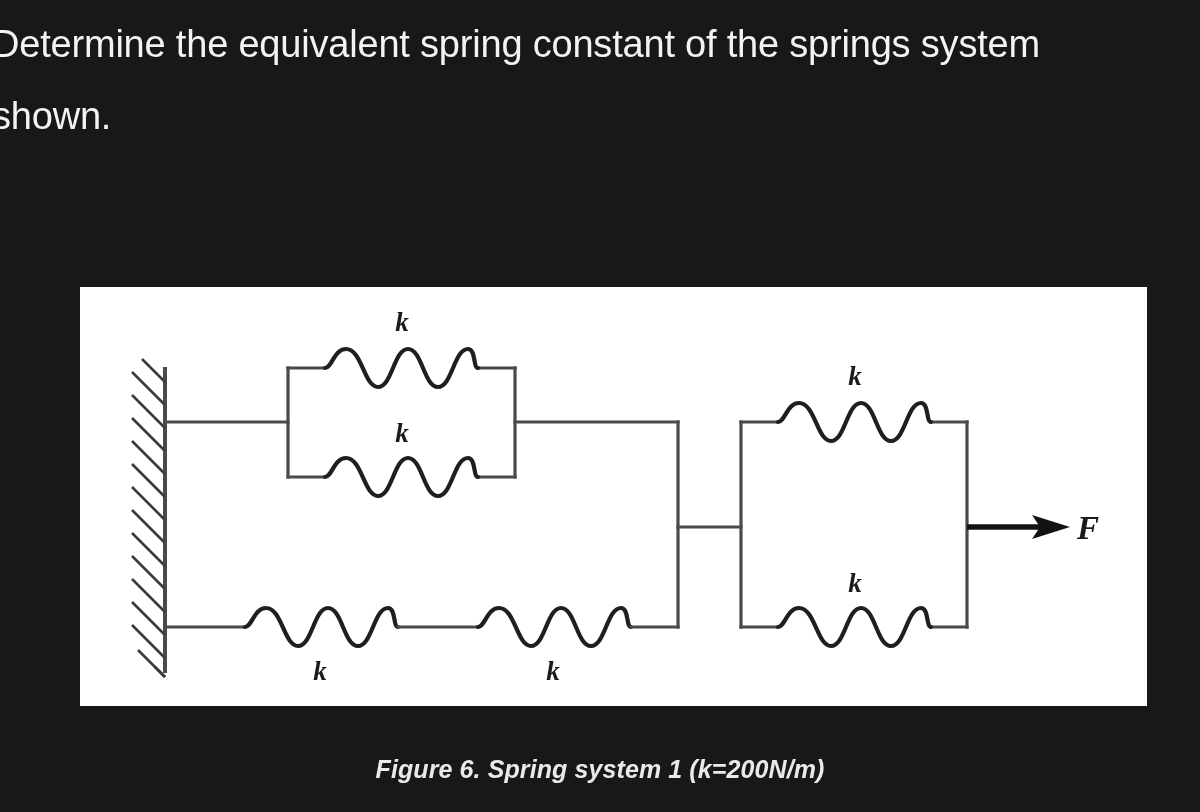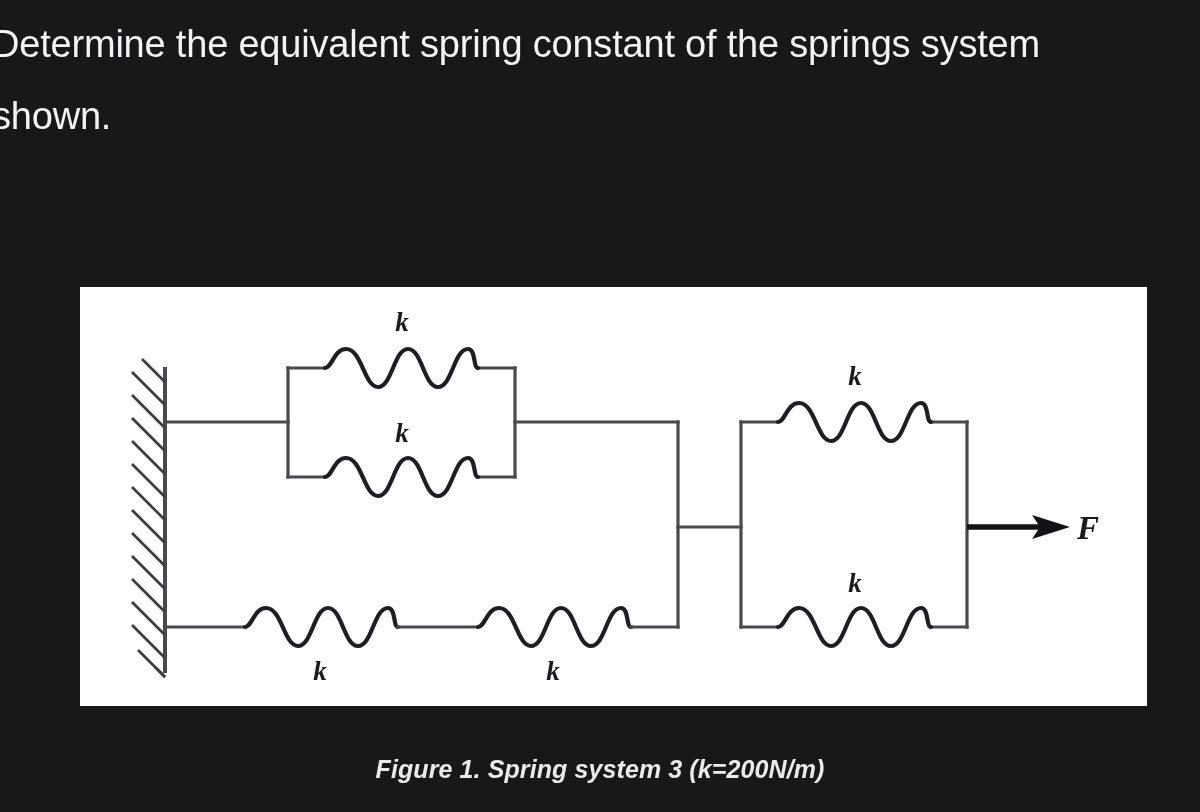--- a/index.html
+++ b/index.html
@@ -239,15 +239,15 @@
 
       <g>
         <line class="arrowline" x1="887" y1="240" x2="962" y2="240"></line>
         <polygon class="arrowhead" points="952,228 990,240 952,252 960,240"></polygon>
       </g>
       <text class="f-label" x="1008" y="252" text-anchor="middle">F</text>
 
     </svg>
   </div>
 
-  <div class="caption">Figure 1.  Spring system 3 (k=200N/m)</div>
+  <div class="caption">Figure 6.  Spring system 1 (k=200N/m)</div>
 
 </div>
 
 </body></html>

